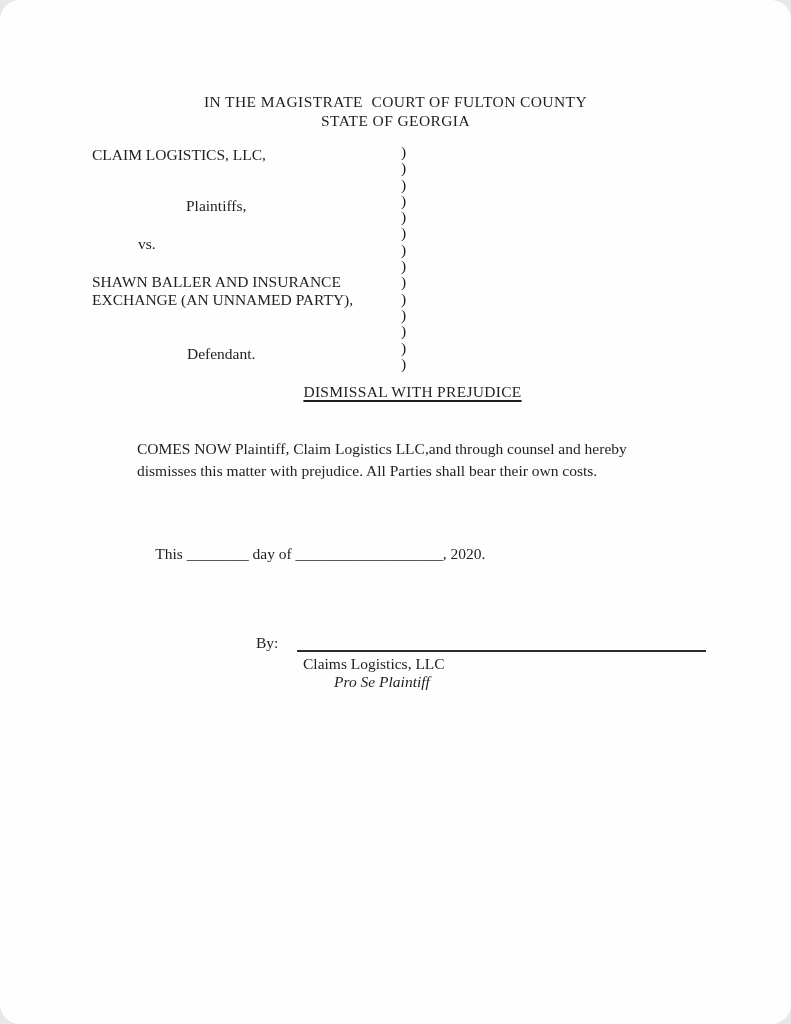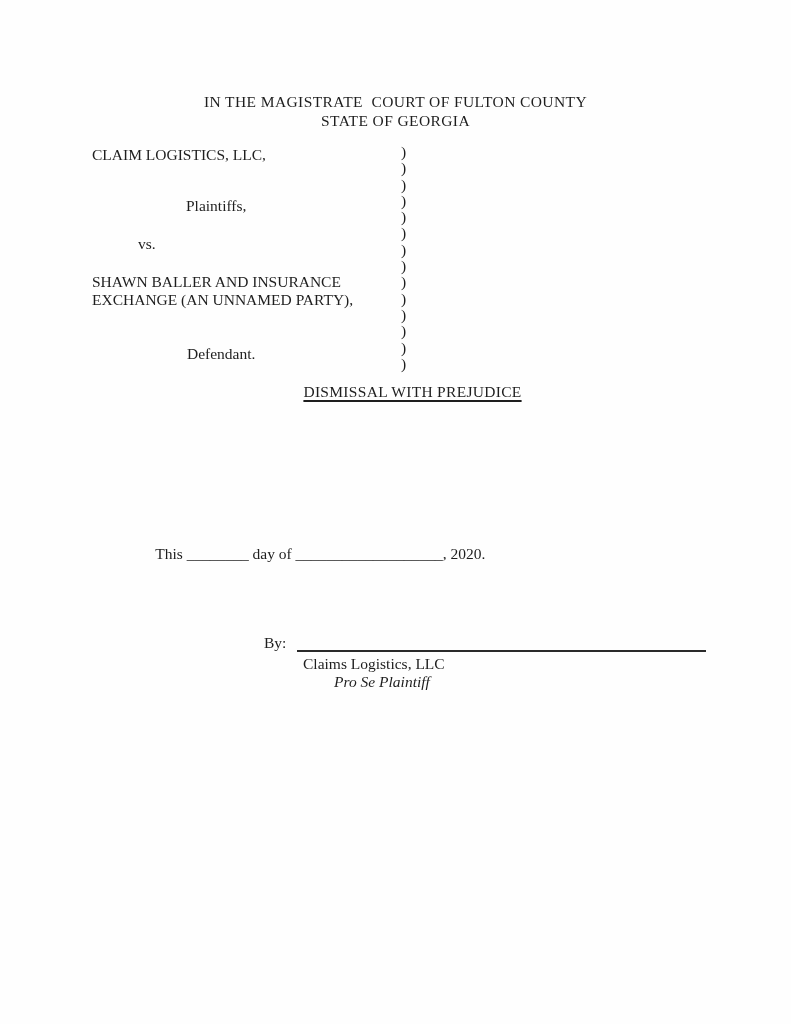--- a/index.html
+++ b/index.html
@@ -8,20 +8,21 @@
     position: relative;
     width: 791px;
     height: 1024px;
     margin: 0 auto;
     background: #fefefe;
     color: #1e1e1e;
     font-family: "Liberation Serif", "DejaVu Serif", serif;
     font-size: 15.5px;
     line-height: 19px;
     overflow: hidden;
+    border-radius: 20px;
   }
   .abs { position: absolute; white-space: pre; }
   .centered { left: 0; right: 0; text-align: center; }
   .court-header { letter-spacing: 0.4px; }
   .doc-title {
     font-weight: normal;
     letter-spacing: 0.3px;
     text-decoration: underline;
     text-decoration-thickness: 1.8px;
     text-underline-offset: 3px;
@@ -82,24 +83,25 @@
     <span>)</span>
     <span>)</span>
     <span>)</span>
     <span>)</span>
     <span>)</span>
   </div>
 
 
   <div class="abs centered doc-title" style="top:382px">DISMISSAL WITH PREJUDICE</div>
 
+  <div class="abs body-par">COMES NOW Plaintiff, Claim Logistics LLC,and through counsel and hereby dismisses this matter with prejudice. All Parties shall bear their own costs.</div>
 
   <div class="abs date-line">
     <span>This </span><span>________</span><span> day of </span><span>___________________</span><span>, 2020.</span>
   </div>
 
-  <div class="abs" style="left:264px; top:633px">By:</div>
+  <div class="abs" style="left:256px; top:633px">By:</div>
   <div class="abs sig-line"></div>
   <div class="abs" style="left:303px; top:654px">Claims Logistics, LLC</div>
   <div class="abs italic" style="left:303px; top:672px">Pro Se Plaintiff</div>
 
 
 </div>
 
 </body></html>

